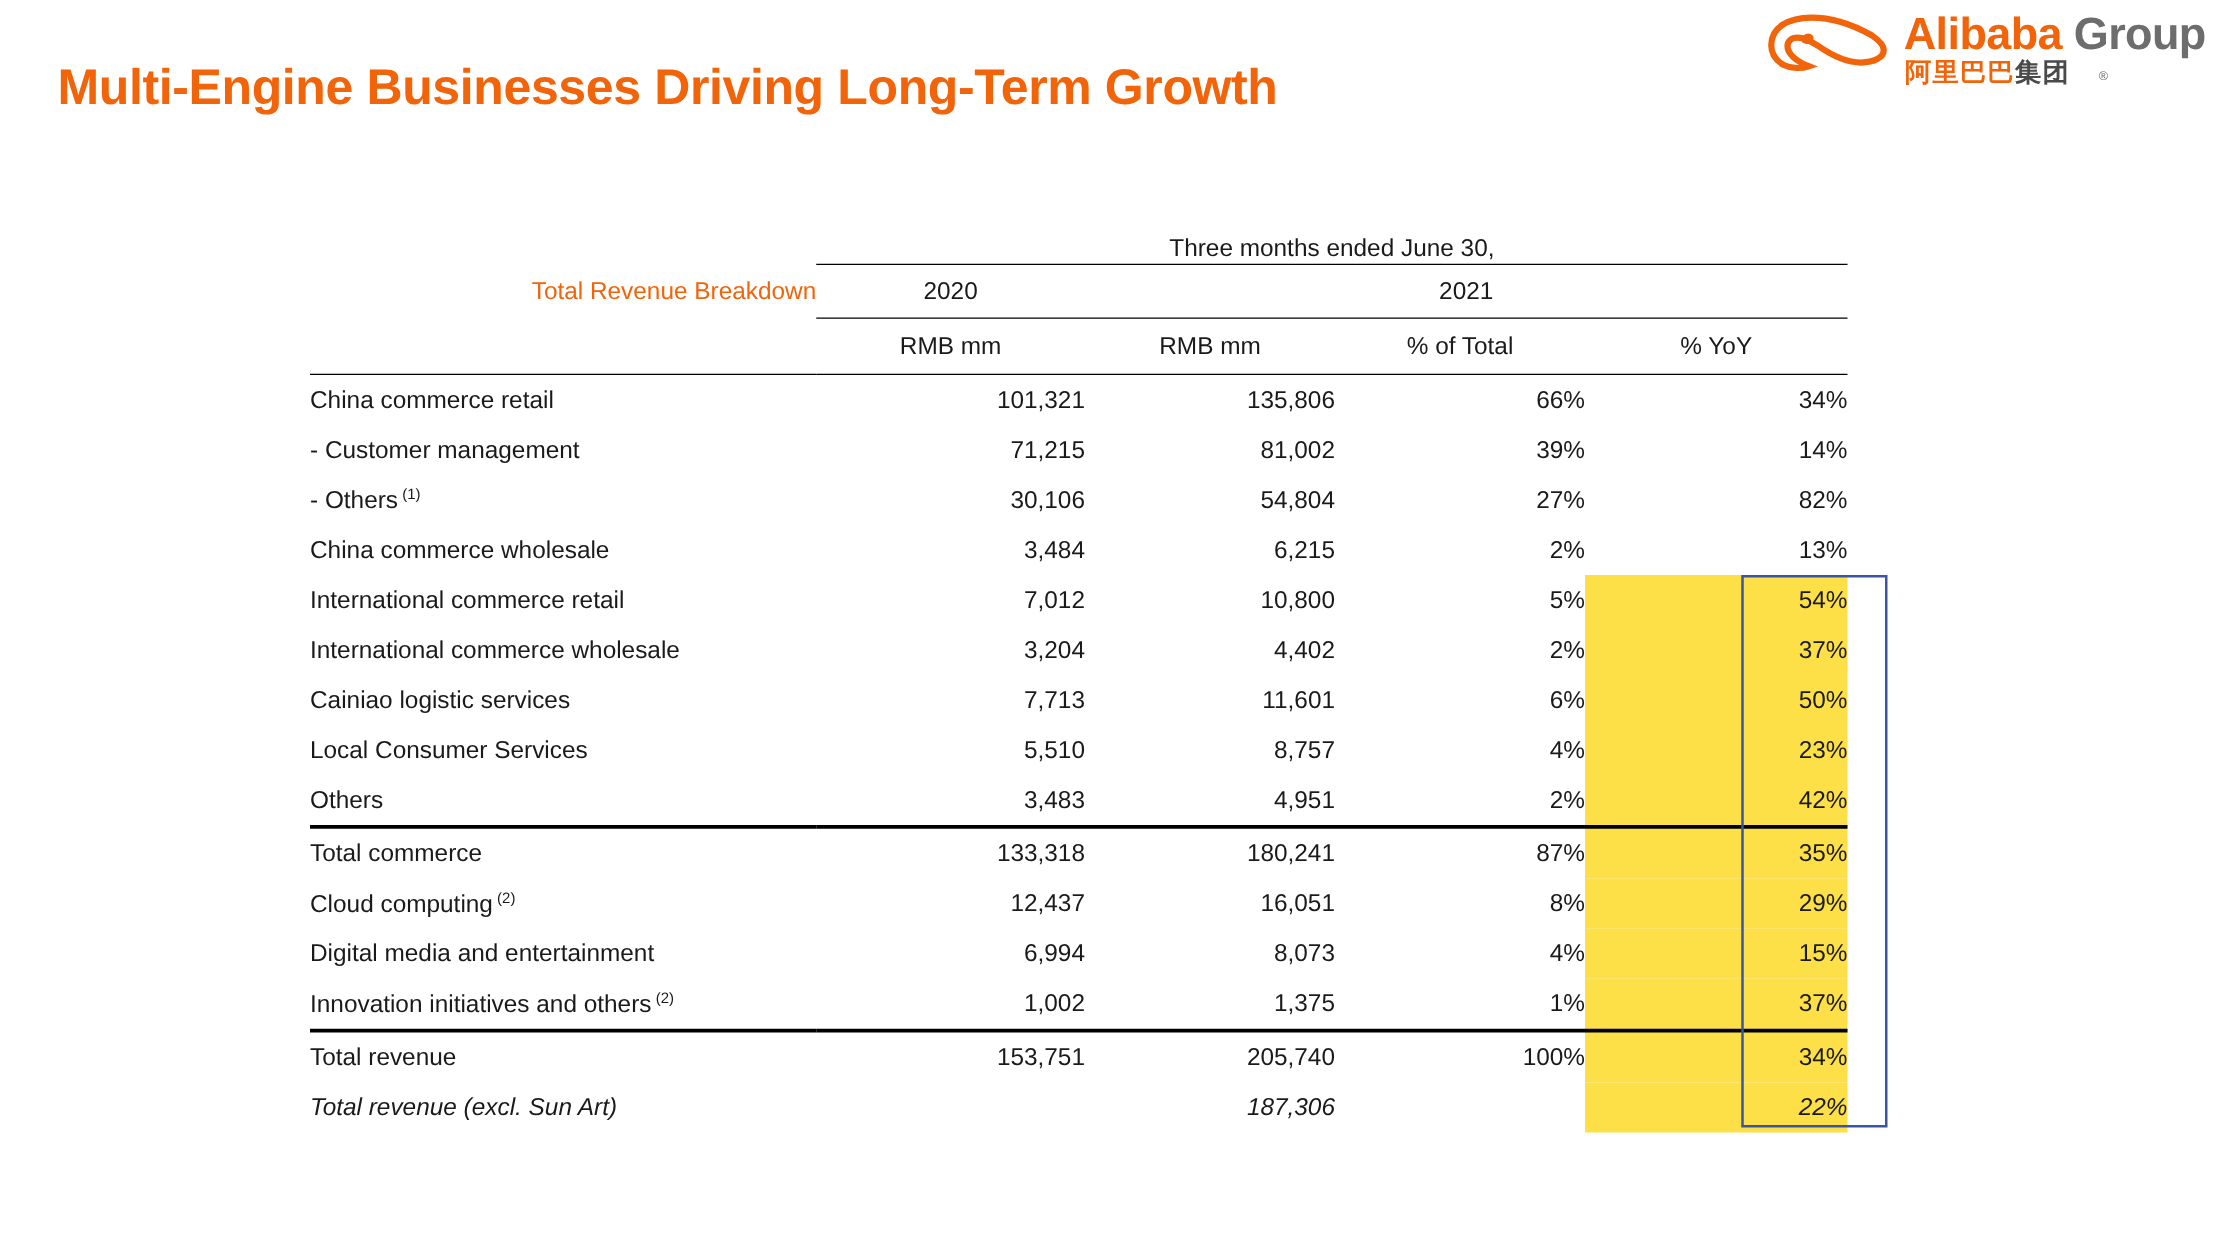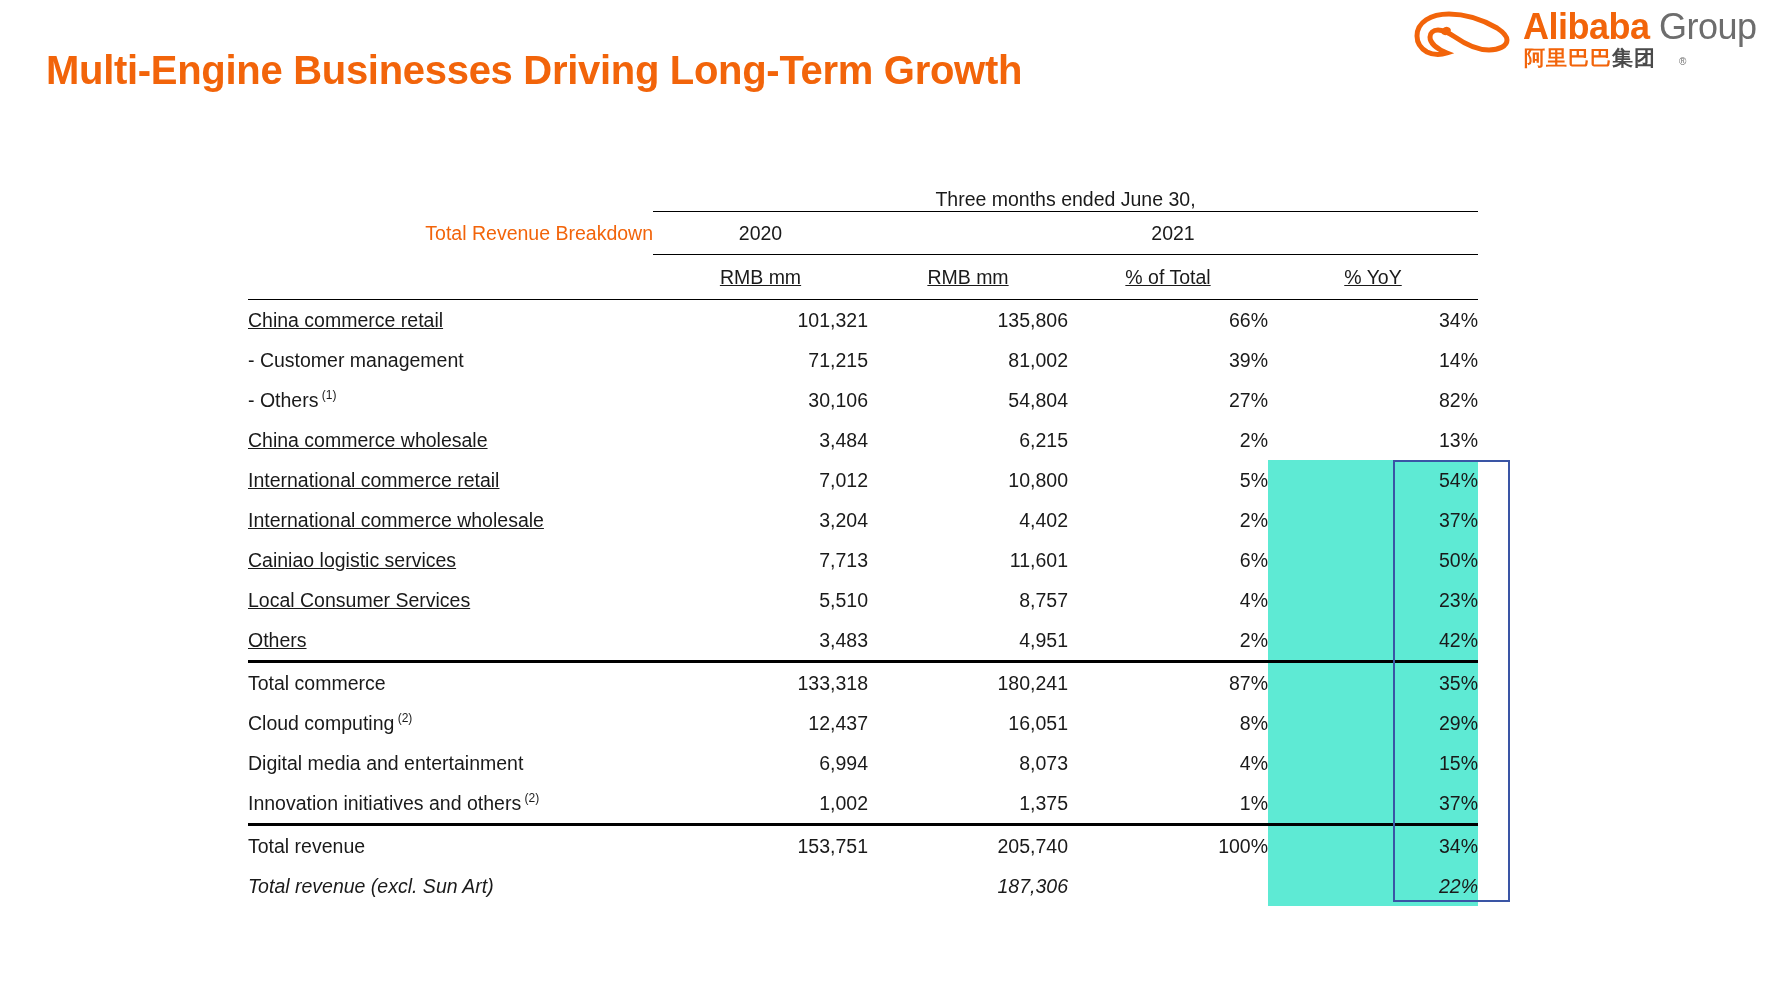--- a/index.html
+++ b/index.html
@@ -54,21 +54,21 @@
     left: 112px;
     top: 2px;
     font-size: 36px;
     font-weight: bold;
     color: #F2640A;
     letter-spacing: -0.5px;
     white-space: nowrap;
   }
   .logo-text .group {
     color: #6d6d6d;
-    font-weight: normal;
+    font-weight: bold;
   }
   .logo-cn {
     position: absolute;
     left: 113px;
     top: 40px;
     font-size: 21px;
     font-weight: bold;
     color: #F2640A;
     letter-spacing: 1px;
     white-space: nowrap;
@@ -116,21 +116,20 @@
   }
   .h-year {
     text-align: center;
     font-size: 19.5px;
     height: 42px;
   }
   .h-unit {
     text-align: center;
     font-size: 19.5px;
     height: 44px;
-    text-decoration: underline;
   }
   .breakdown-title {
     color: #F2640A;
     font-size: 19.5px;
     text-align: right;
     padding-left: 2px;
   }
   .rule-bot-thin { border-bottom: 1.5px solid #000; margin-top: 40px; }
   .rule-heavy { border-bottom: 3px solid #000; margin-left: 40px; }
 
@@ -138,33 +137,33 @@
     text-align: right;
     padding-right: 18px;
     height: 40px;
   }
   td.lbl {
     text-align: left;
     padding-left: 2px;
     height: 40px;
     white-space: nowrap;
   }
-  .indent1 { padding-left: 26px; text-decoration: underline; }
+  .indent1 { padding-left: 26px; }
   .indent2 { padding-left: 52px; }
   .sup {
     font-size: 12px;
     vertical-align: super;
   }
 
   td.yoy {
     text-align: right;
     padding-right: 22px;
   }
   td.yoy.hl {
-    background: #5eead4;
+    background: #fde047;
   }
   tr.italic td {
     font-style: italic;
   }
 
   
   .hl-box {
     position: absolute;
     left: 1393px;
     top: 460px;

